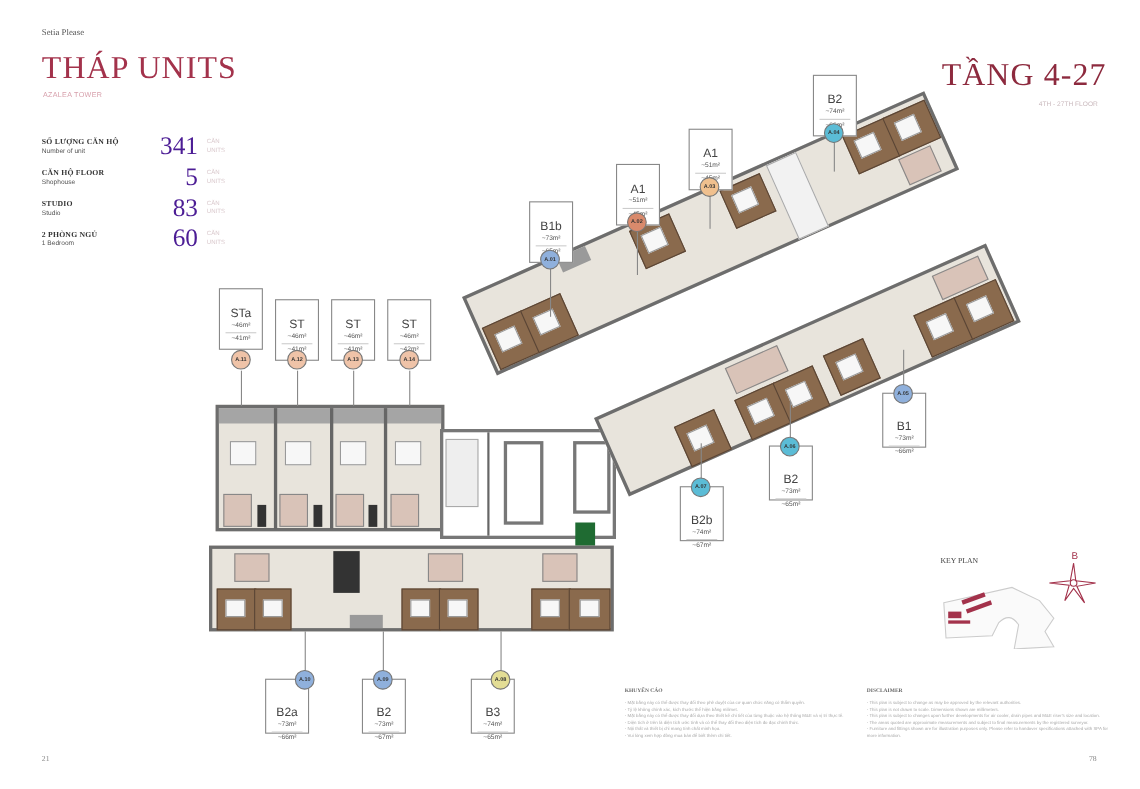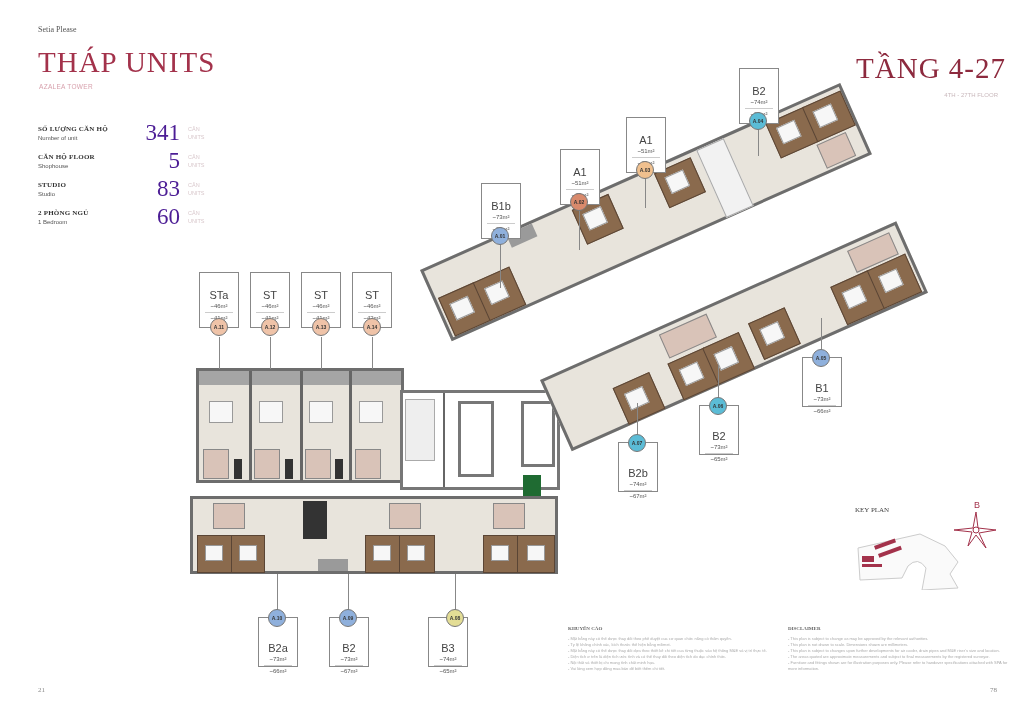--- a/index.html
+++ b/index.html
@@ -157,21 +157,21 @@
     <div class="room-bed" style="left:218px;top:40px;width:18px;height:16px;"></div>
     <div class="room-brown" style="left:300px;top:30px;width:40px;height:40px;"></div>
     <div class="room-brown" style="left:340px;top:30px;width:40px;height:40px;"></div>
     <div class="room-bed" style="left:308px;top:40px;width:18px;height:16px;"></div>
     <div class="room-bed" style="left:348px;top:40px;width:18px;height:16px;"></div>
     <div class="room-bath" style="left:330px;top:4px;width:44px;height:22px;"></div>
   </div>
 </div>
 
 <div class="line" style="left:219px;top:337px;height:32px;"></div>
-<div class="tag" style="left:199px;top:272px;height:56px;">
+<div class="tag" style="left:199px;top:262px;height:56px;">
   <div class="type">STa</div>
   <div class="a1">~46m²</div>
   <div class="sep"></div>
   <div class="a2">~41m²</div>
 </div>
 <div class="badge" style="left:210px;top:318px;background:#efc3a8;">A.11</div>
 
 <div class="line" style="left:270px;top:337px;height:32px;"></div>
 <div class="tag" style="left:250px;top:272px;height:56px;">
   <div class="type">ST</div>
@@ -257,21 +257,21 @@
 <div class="badge" style="left:628px;top:434px;background:#5bbcd6;z-index:2;">A.07</div>
 <div class="tag" style="left:618px;top:442px;height:50px;padding-top:8px;">
   <div class="type">B2b</div>
   <div class="a1">~74m²</div>
   <div class="sep"></div>
   <div class="a2">~67m²</div>
 </div>
 
 <div class="line" style="left:277px;top:574px;height:36px;"></div>
 <div class="badge" style="left:268px;top:609px;background:#8fb0dc;z-index:2;">A.10</div>
-<div class="tag" style="left:258px;top:617px;height:50px;padding-top:8px;">
+<div class="tag" style="left:241px;top:617px;height:50px;padding-top:8px;">
   <div class="type">B2a</div>
   <div class="a1">~73m²</div>
   <div class="sep"></div>
   <div class="a2">~66m²</div>
 </div>
 
 <div class="line" style="left:348px;top:574px;height:36px;"></div>
 <div class="badge" style="left:339px;top:609px;background:#8fb0dc;z-index:2;">A.09</div>
 <div class="tag" style="left:329px;top:617px;height:50px;padding-top:8px;">
   <div class="type">B2</div>

